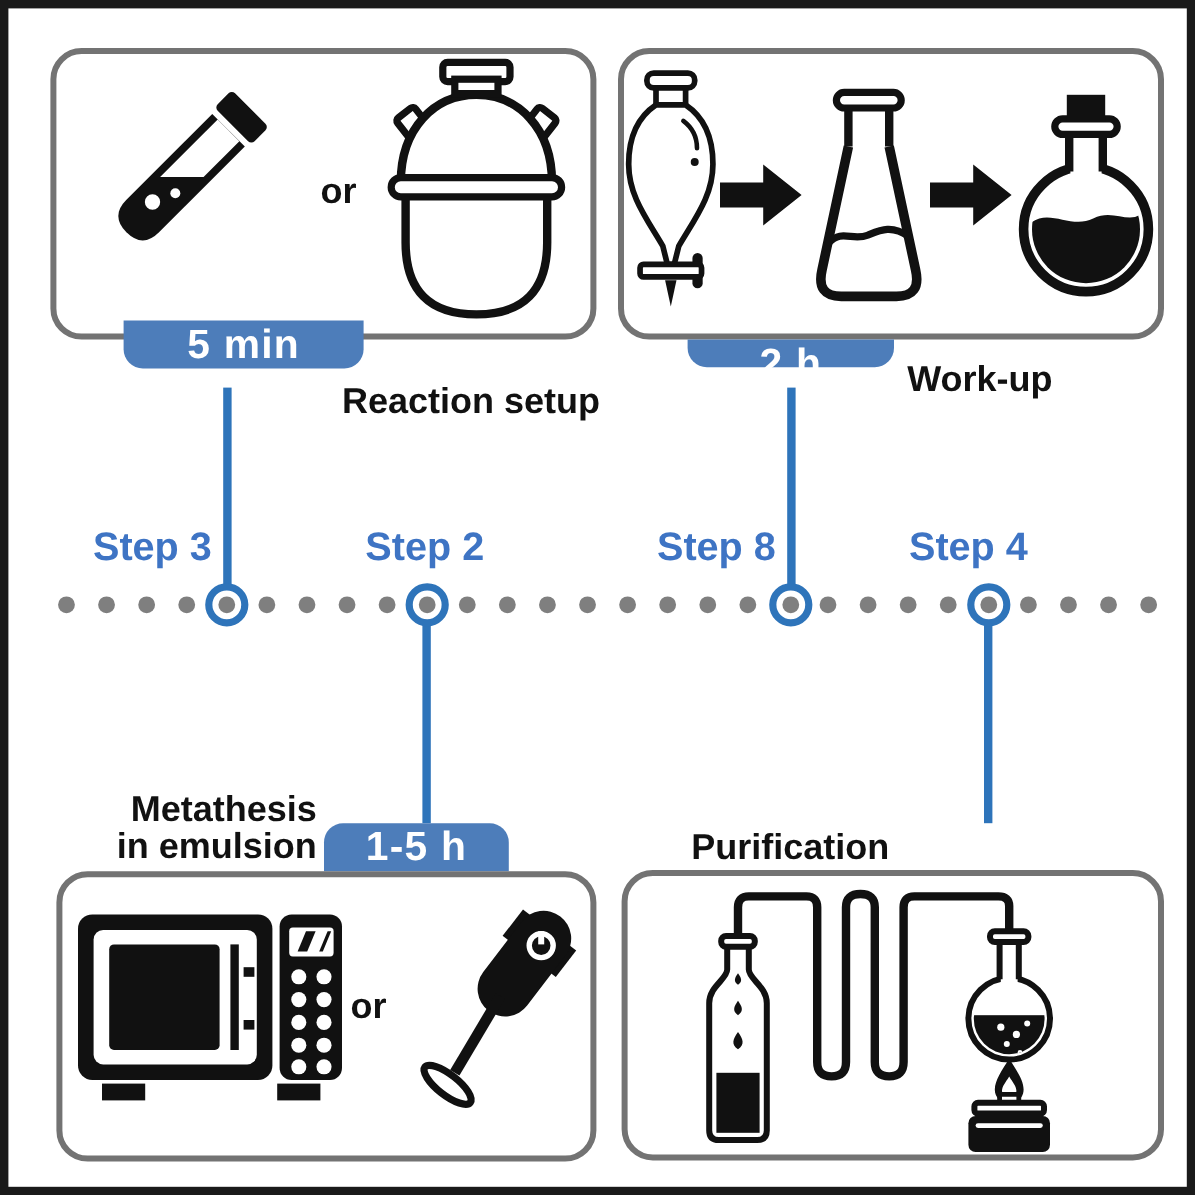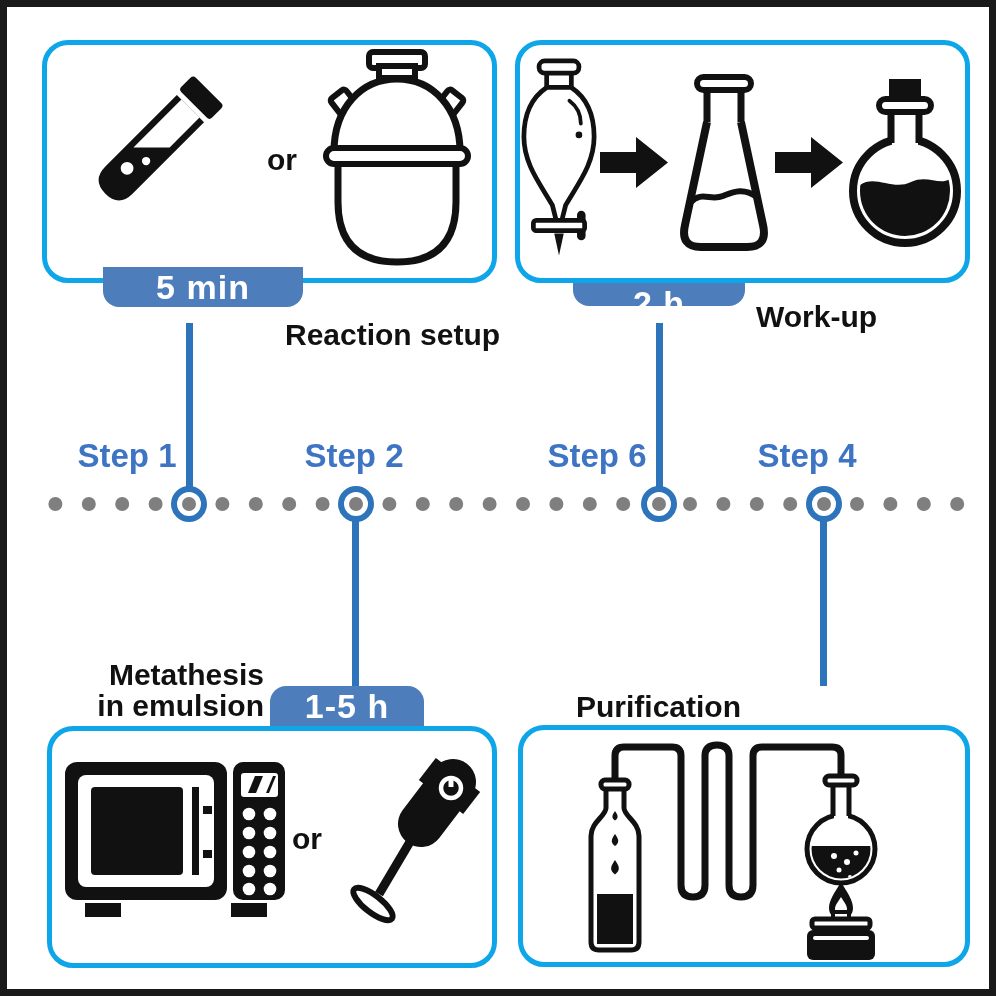--- a/index.html
+++ b/index.html
@@ -3,21 +3,21 @@
 <meta charset="utf-8">
 <style>
   html,body{margin:0;padding:0;background:#fff;}
   .canvas{
     position:relative;width:996px;height:996px;box-sizing:border-box;
     background:#fff;border:7px solid #1a1a1a;overflow:hidden;
     font-family:"Liberation Sans", sans-serif;
   }
   .panel{
     position:absolute;box-sizing:border-box;background:#fff;
-    border:5px solid #0ea5e9;border-radius:26px;
+    border:5px solid #737373;border-radius:26px;
   }
   .tab{
     position:absolute;box-sizing:border-box;background:#4d7dba;color:#fff;
     font-size:34px;font-weight:bold;text-align:center;line-height:40px;
     letter-spacing:1px;
   }
   .tab.top{border-radius:0 0 16px 16px;}
   .tab.bottom{border-radius:16px 16px 0 0;}
   .caption{
     position:absolute;color:#111;font-size:30px;font-weight:bold;white-space:nowrap;
@@ -118,23 +118,23 @@
   </div>
 
   <div class="tab top" style="left:566px;top:276px;width:172px;height:23px;">2 h</div>
   <div class="caption" style="left:749px;top:281px;margin-top:12px;">Work-up</div>
 
   <div class="connector" style="left:179px;top:316px;height:167px;"></div>
   <div class="connector" style="left:649px;top:316px;height:167px;"></div>
   <div class="connector" style="left:345px;top:514px;height:165px;"></div>
   <div class="connector" style="left:813px;top:514px;height:165px;"></div>
 
-  <div class="step-label" style="left:120px;">Step 1</div>
+  <div class="step-label" style="left:120px;">Step 3</div>
   <div class="step-label" style="left:347px;">Step 2</div>
-  <div class="step-label" style="left:590px;">Step 6</div>
+  <div class="step-label" style="left:590px;">Step 8</div>
   <div class="step-label" style="left:800px;">Step 4</div>
 
   <svg id="timeline-svg" style="position:absolute;left:0;top:475px;" width="996" height="44" viewBox="0 0 996 44">
       <circle cx="48.4" cy="22" r="7" fill="#7f7f7f"></circle>
       <circle cx="81.8" cy="22" r="7" fill="#7f7f7f"></circle>
       <circle cx="115.2" cy="22" r="7" fill="#7f7f7f"></circle>
       <circle cx="148.6" cy="22" r="7" fill="#7f7f7f"></circle>
       <circle cx="215.4" cy="22" r="7" fill="#7f7f7f"></circle>
       <circle cx="248.8" cy="22" r="7" fill="#7f7f7f"></circle>
       <circle cx="282.2" cy="22" r="7" fill="#7f7f7f"></circle>

